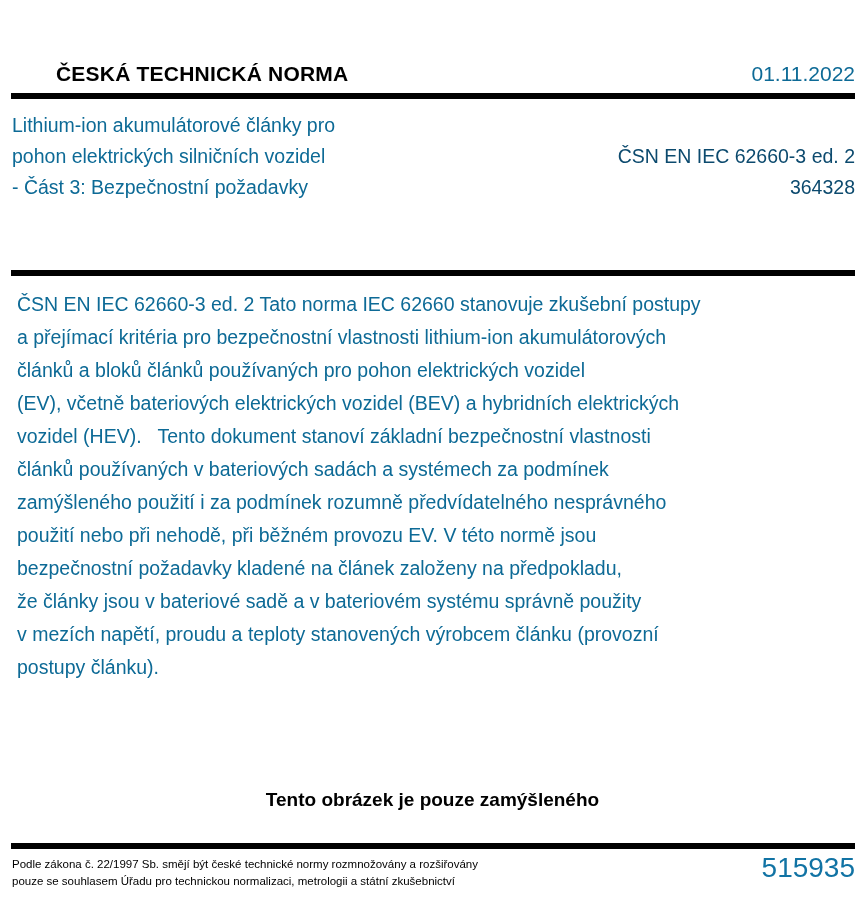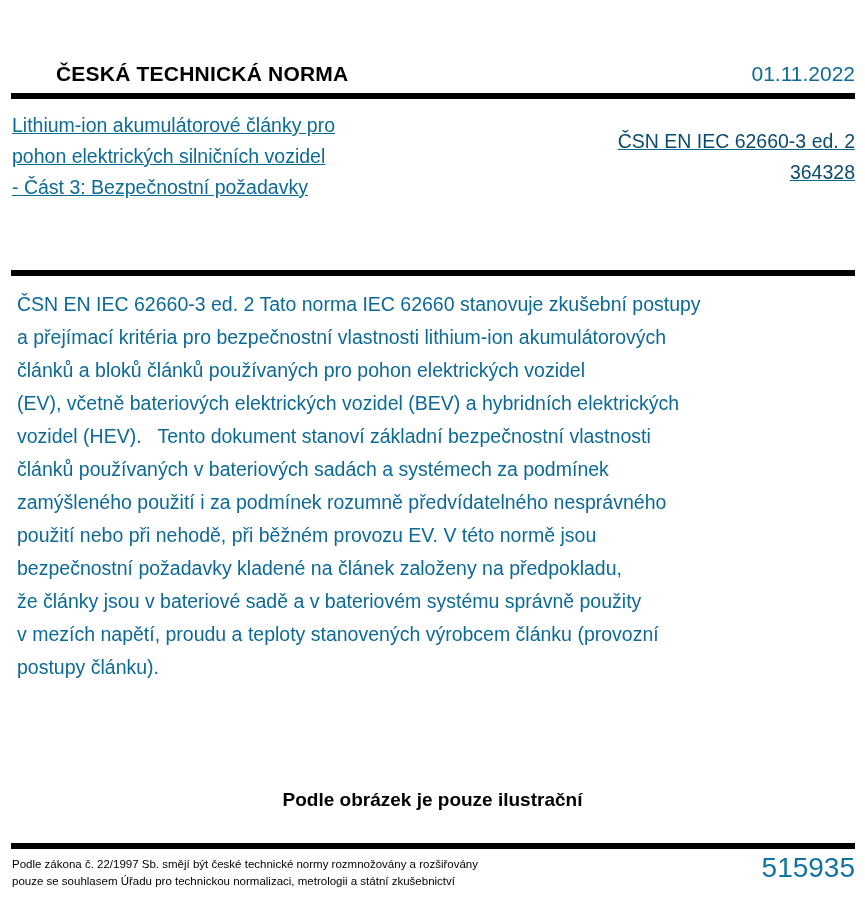--- a/index.html
+++ b/index.html
@@ -61,22 +61,21 @@
   .rule-bottom { top: 843px; height: 6px; }
 
   
   .title-block {
     position: absolute;
     left: 12px;
     right: 10px;
     top: 110px;
     display: flex;
     justify-content: space-between;
-    align-items: center;
-    text-decoration: underline;
+    align-items: flex-end;
   }
   .title-left {
     font-size: 19.5px;
     line-height: 31px;
     color: #0d6a96;
     max-width: 520px;
   }
   .title-left .tline { display: block; white-space: pre; }
   .title-right {
     text-align: right;
@@ -190,21 +189,21 @@
     <span class="bline">vozidel (HEV).   Tento dokument stanoví základní bezpečnostní vlastnosti</span>
     <span class="bline">článků používaných v bateriových sadách a systémech za podmínek</span>
     <span class="bline">zamýšleného použití i za podmínek rozumně předvídatelného nesprávného</span>
     <span class="bline">použití nebo při nehodě, při běžném provozu EV. V této normě jsou</span>
     <span class="bline">bezpečnostní požadavky kladené na článek založeny na předpokladu,</span>
     <span class="bline">že články jsou v bateriové sadě a v bateriovém systému správně použity</span>
     <span class="bline">v mezích napětí, proudu a teploty stanovených výrobcem článku (provozní</span>
     <span class="bline">postupy článku).</span>
   </div>
 
-  <div class="illus-note">Podle obrázek je pouze ilustrační</div>
+  <div class="illus-note">Tento obrázek je pouze zamýšleného</div>
 
   <div class="rule rule-bottom"></div>
 
   <div class="footer">
     <div class="footer-legal">
       <span class="fline">Podle zákona č. 22/1997 Sb. smějí být české technické normy rozmnožovány a rozšiřovány</span>
       <span class="fline">pouze se souhlasem Úřadu pro technickou normalizaci, metrologii a státní zkušebnictví</span>
     </div>
     <div class="footer-code">515935</div>
   </div>

